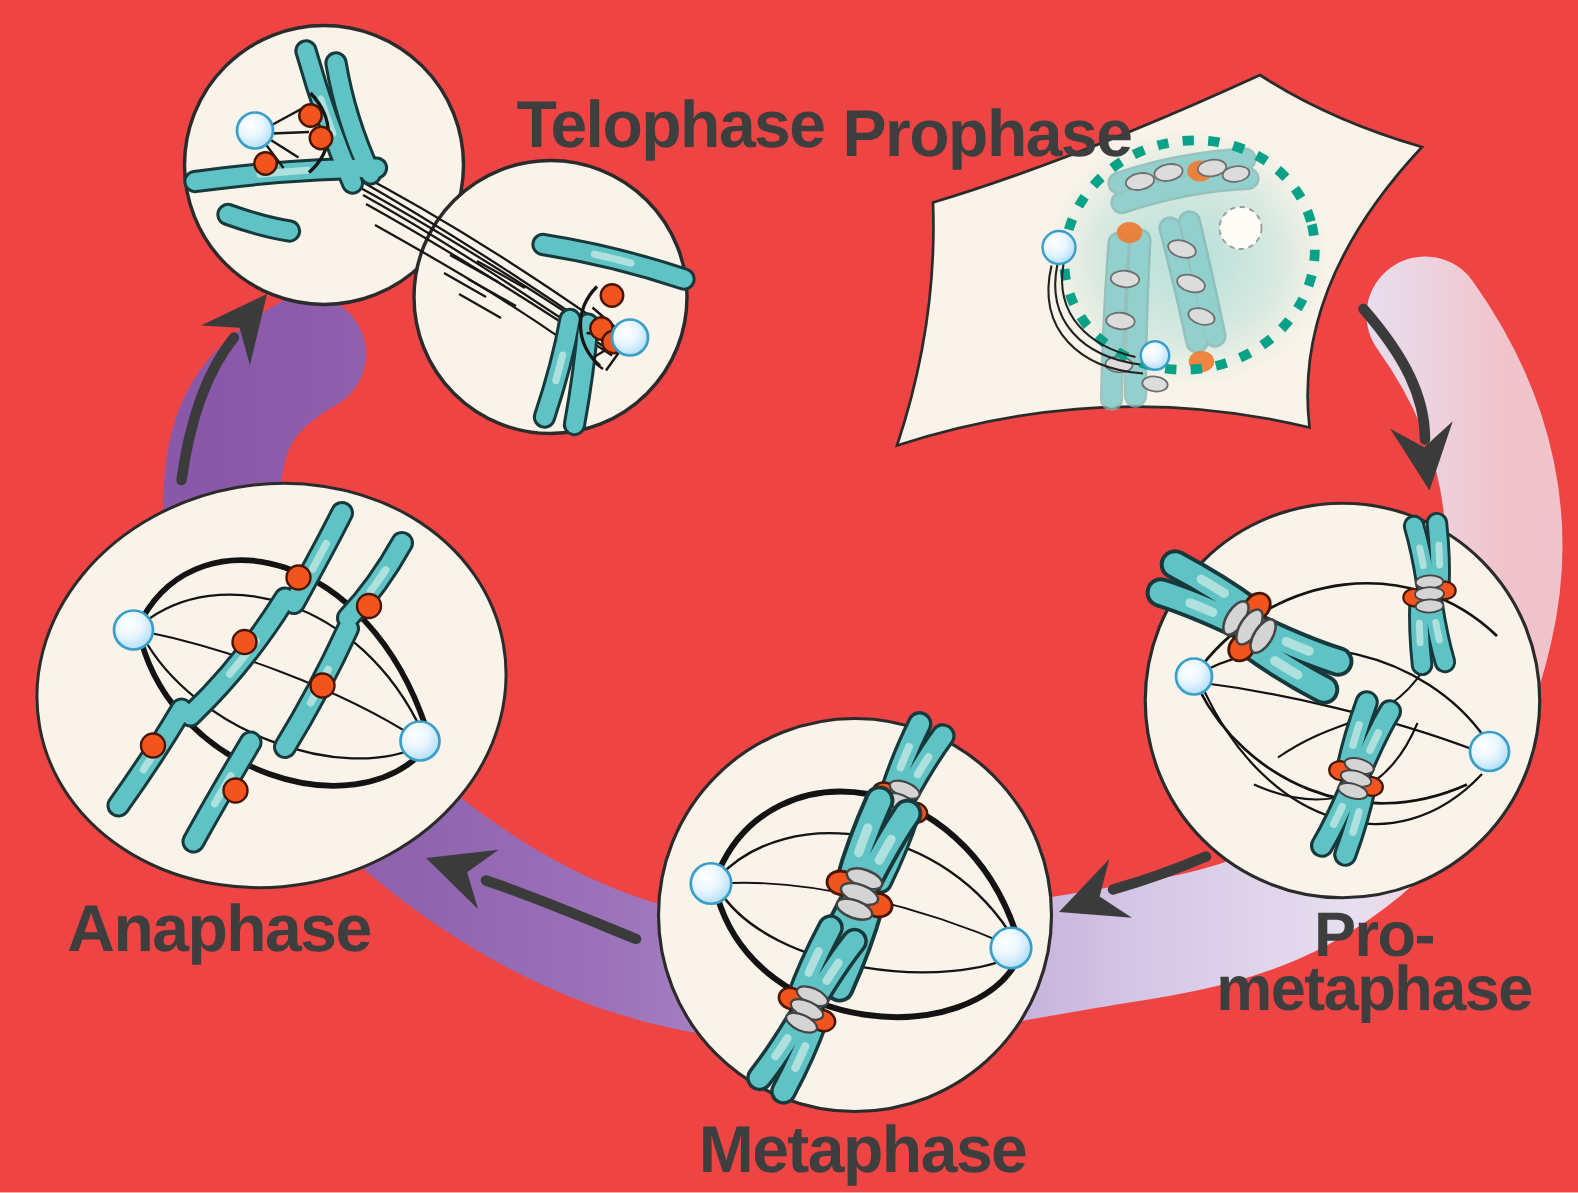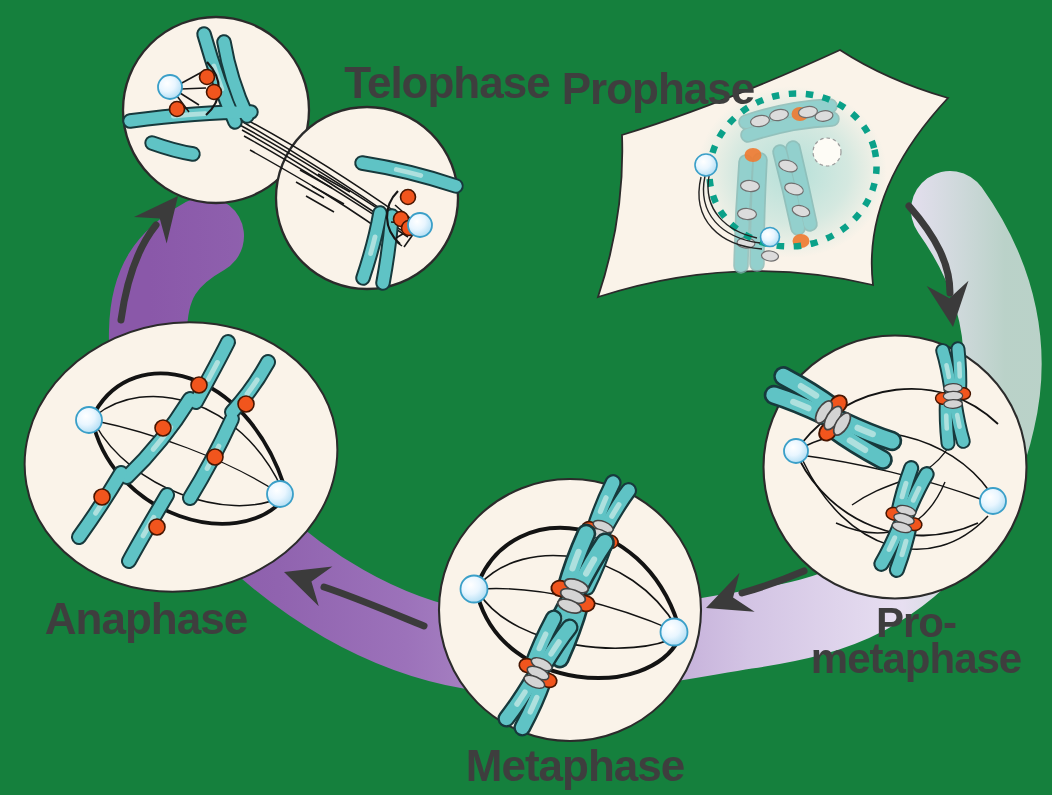--- a/index.html
+++ b/index.html
@@ -1,16 +1,16 @@
 <!DOCTYPE html>
 <html><head>
 <meta charset="utf-8">
 <style>
   html,body{margin:0;padding:0;background:#ffffff;}
-  .stage{position:relative;width:1052px;height:795px;background:#15803d;overflow:hidden;
+  .stage{position:relative;width:1052px;height:795px;background:#ef4444;overflow:hidden;
          font-family:"Liberation Sans", sans-serif;}
   .stage svg{position:absolute;left:0;top:0;}
   .lbl{font-family:"Liberation Sans", sans-serif;font-weight:700;fill:#3e3e3e;
        letter-spacing:-1px;}
 </style>
 </head>
 <body>
 
 <div class="stage">
 <svg viewBox="0 0 1052 795" width="1052" height="795">

